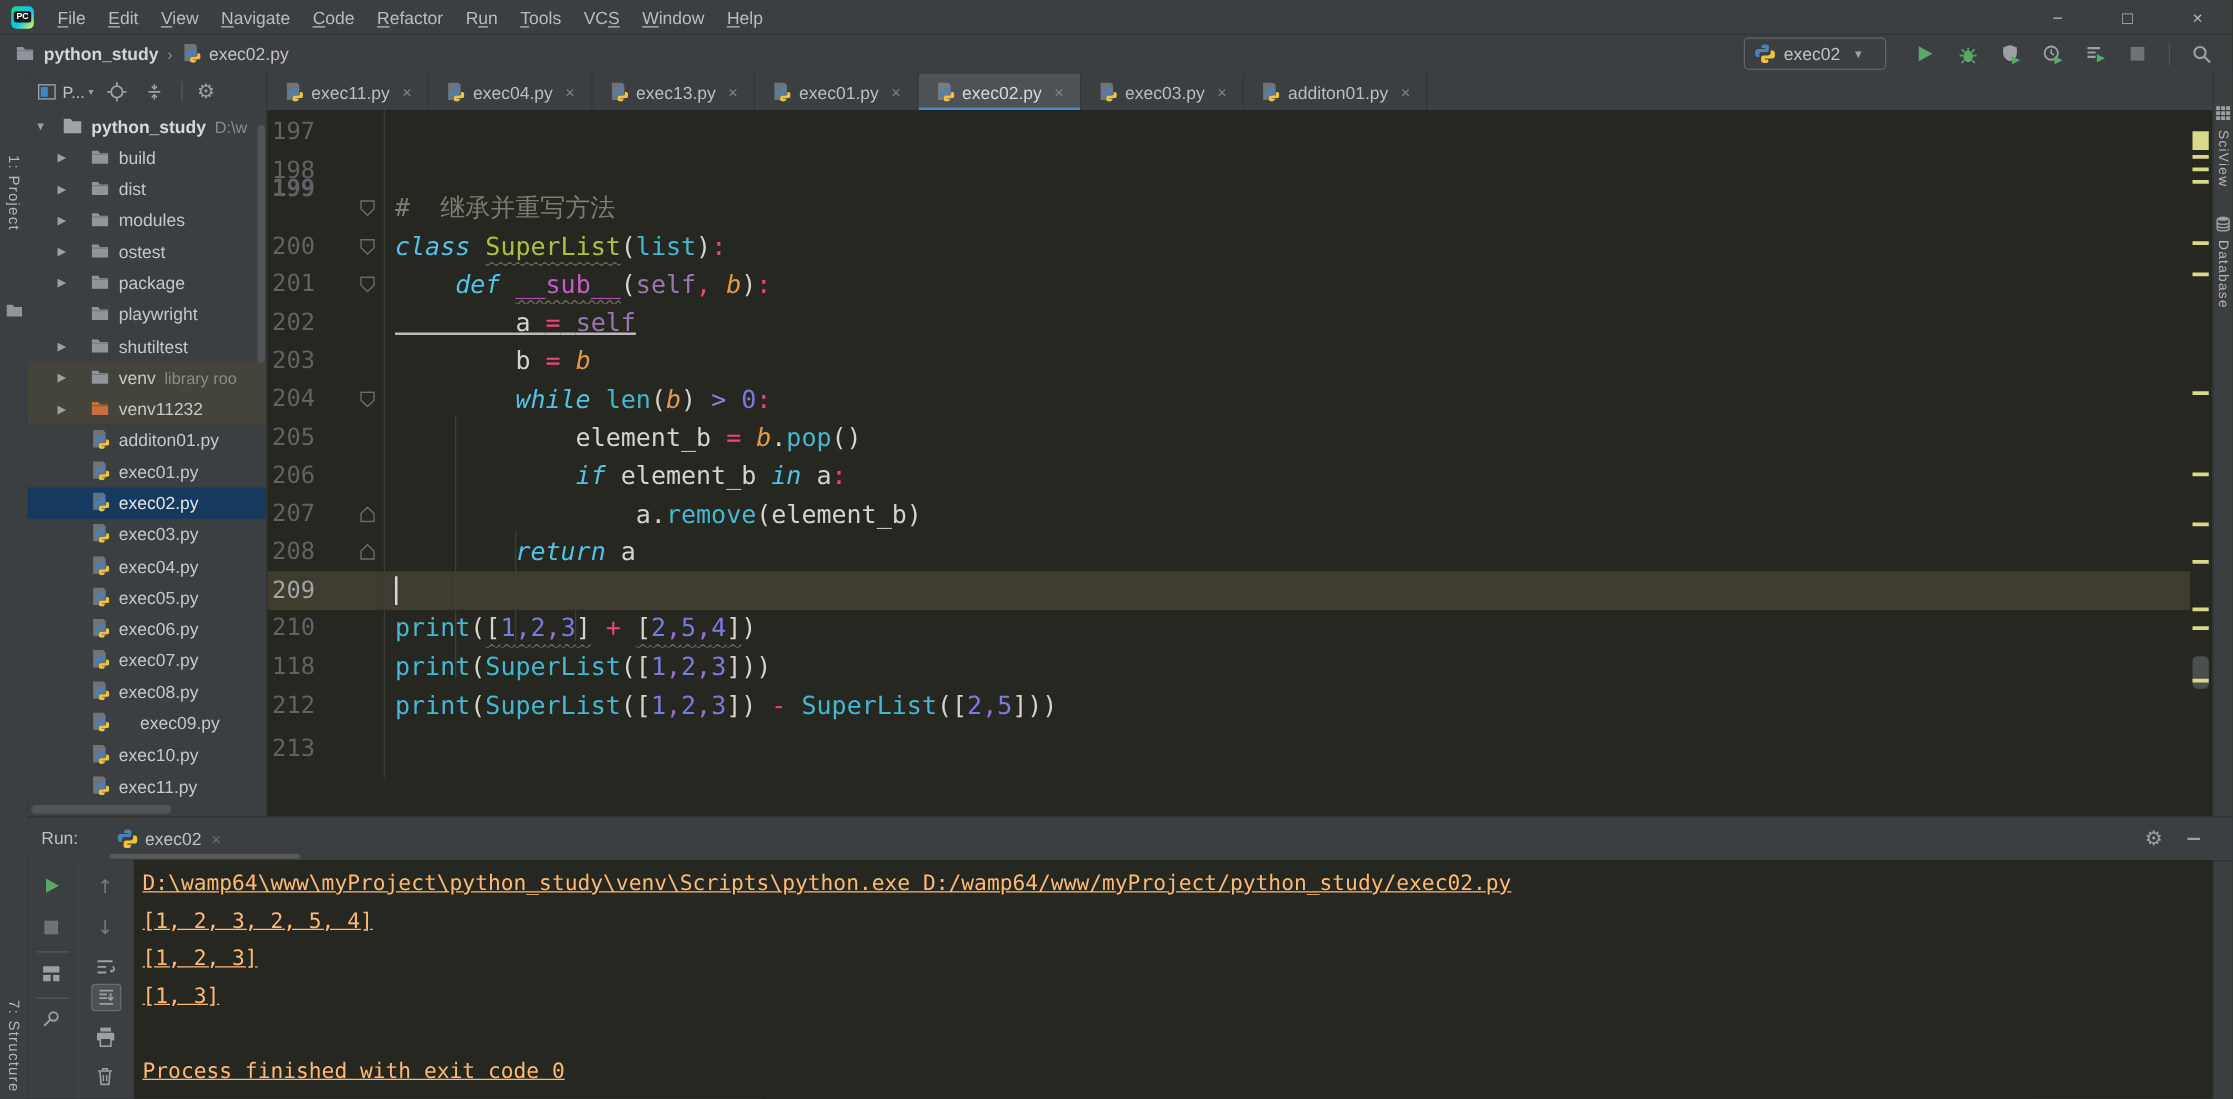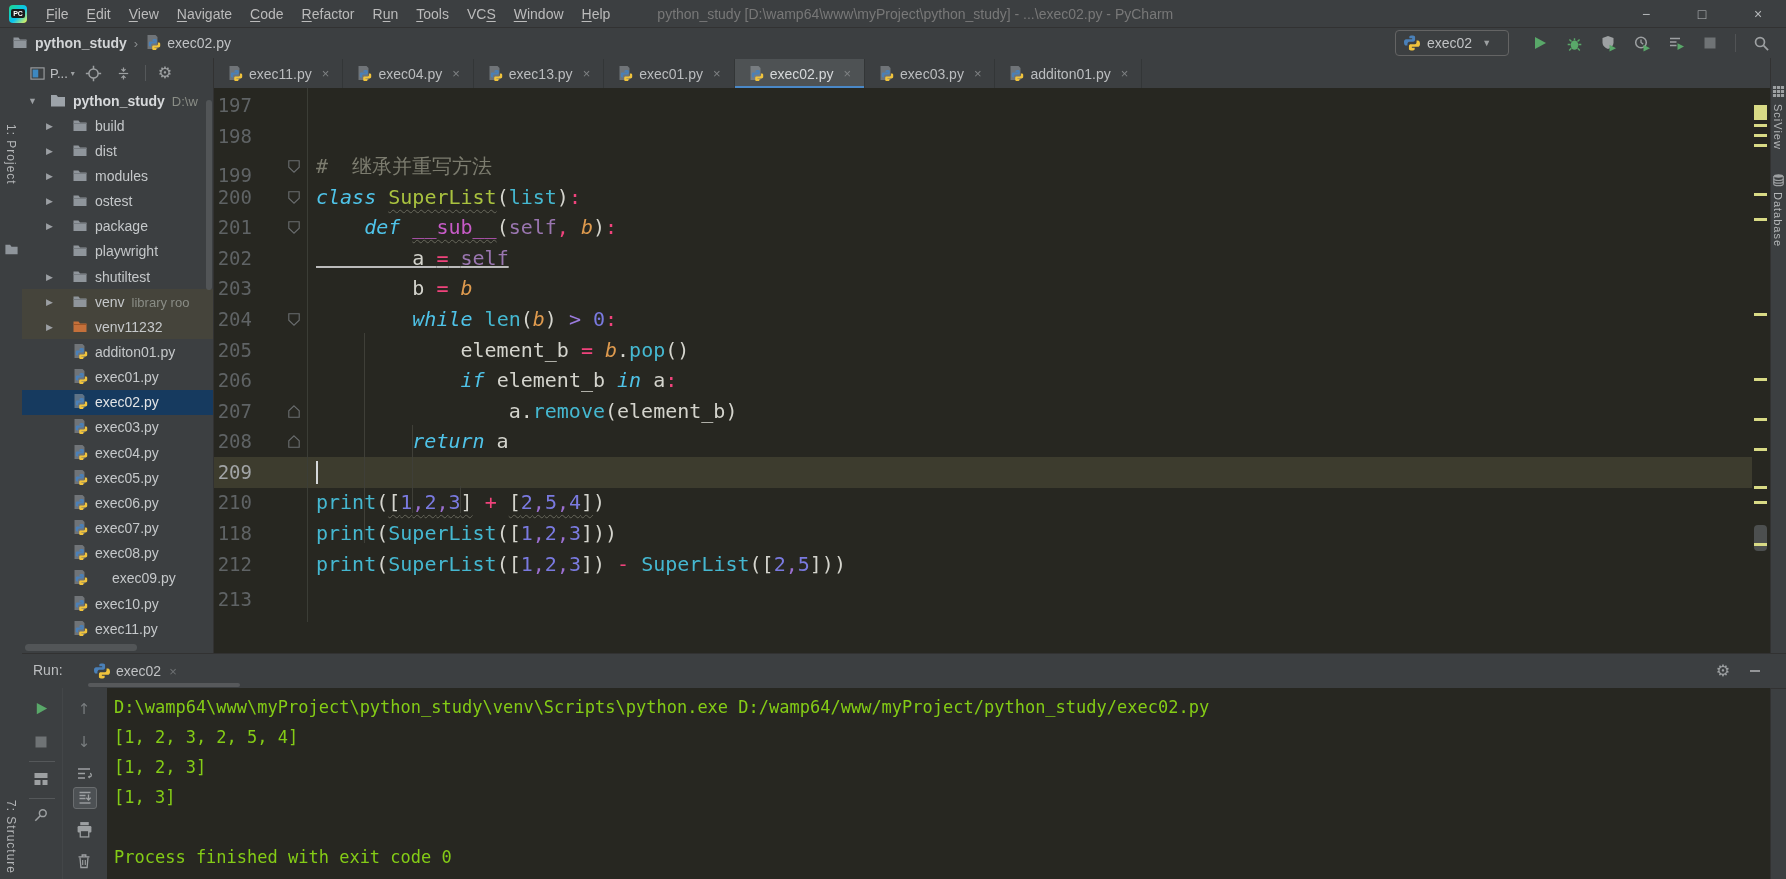--- a/index.html
+++ b/index.html
@@ -105,21 +105,21 @@
   #run-tab-underline{position:absolute;left:66px;top:29px;width:152px;height:4px;background:#57595b;border-radius:2px;}
   #run-header .hdr-btn{position:absolute;top:8px;width:18px;height:18px;display:flex;align-items:center;justify-content:center;}
 
   #console{left:22px;top:688px;width:1748px;height:191px;background:#272721;}
   #console-strip1{position:absolute;left:0;top:0;width:40px;height:191px;background:#3c3f41;}
   #console-strip2{position:absolute;left:40px;top:0;width:44px;height:191px;background:#3c3f41;border-left:1px solid #434648;}
   .cs-btn{position:absolute;width:22px;height:20px;display:flex;align-items:center;justify-content:center;}
   .cs-btn.sel{background:#4d5154;border:1px solid #6a6d6f;border-radius:3px;}
   .cs-div{position:absolute;height:1px;background:#55585a;}
   .console-line{position:absolute;left:92px;white-space:pre;font-family:"DejaVu Sans Mono",monospace;
-                font-size:17px;line-height:30px;color:#84cc16;}
+                font-size:17px;line-height:30px;color:#fdba74;text-decoration:underline;}
   .arrow-glyph{color:#797d7f;font-size:15px;font-family:"DejaVu Sans",sans-serif;}
 </style>
 </head>
 <body>
 
 <div id="titlebar" class="abs">
   <div id="app-logo">
       <span>PC</span>
     </div>
   <div id="menu-items" style="display:flex;">
@@ -128,21 +128,20 @@
       <div class="menu-item"><u>V</u>iew</div>
       <div class="menu-item"><u>N</u>avigate</div>
       <div class="menu-item"><u>C</u>ode</div>
       <div class="menu-item"><u>R</u>efactor</div>
       <div class="menu-item">R<u>u</u>n</div>
       <div class="menu-item"><u>T</u>ools</div>
       <div class="menu-item">VC<u>S</u></div>
       <div class="menu-item"><u>W</u>indow</div>
       <div class="menu-item"><u>H</u>elp</div>
     </div>
-  <div id="win-title">python_study [D:\wamp64\www\myProject\python_study] - ...\exec02.py - PyCharm</div>
   <div id="win-controls">
       <div class="win-btn">
         <span>−</span>
       </div>
       <div class="win-btn">
         <span>□</span>
       </div>
       <div class="win-btn">
         <span>×</span>
       </div>
@@ -670,21 +669,21 @@
       </span>
       <span class="tab-label">additon01.py</span>
       <span class="tab-close">×</span>
     </div>
   </div>
 
 <div id="editor" class="abs">
   <div id="editor-lines">
       <div class="gut-num" style="top: 2px;">197</div>
       <div class="gut-num" style="top: 32.57px;">198</div>
-      <div class="gut-num" style="top: 72px;">199</div>
+      <div class="gut-num" style="top: 48px; font-weight: bold;">199</div>
       <div class="fold icn" style="top: 72.14px;">
         <svg width="12" height="13" viewBox="0 0 12 13">
           <path d="M.8.8h10.4v6.4L6 12.2.8 7.2z" fill="none" stroke="#6a6d6f" stroke-width="1.1"></path>
         </svg>
       </div>
       <div class="code-line" style="top: 63.14px;"><span class="tk-cm">#  继承并重写方法</span></div>
       <div class="gut-num" style="top: 93.71px;">200</div>
       <div class="fold icn" style="top: 102.71px;">
         <svg width="12" height="13" viewBox="0 0 12 13">
           <path d="M.8.8h10.4v6.4L6 12.2.8 7.2z" fill="none" stroke="#6a6d6f" stroke-width="1.1"></path>

